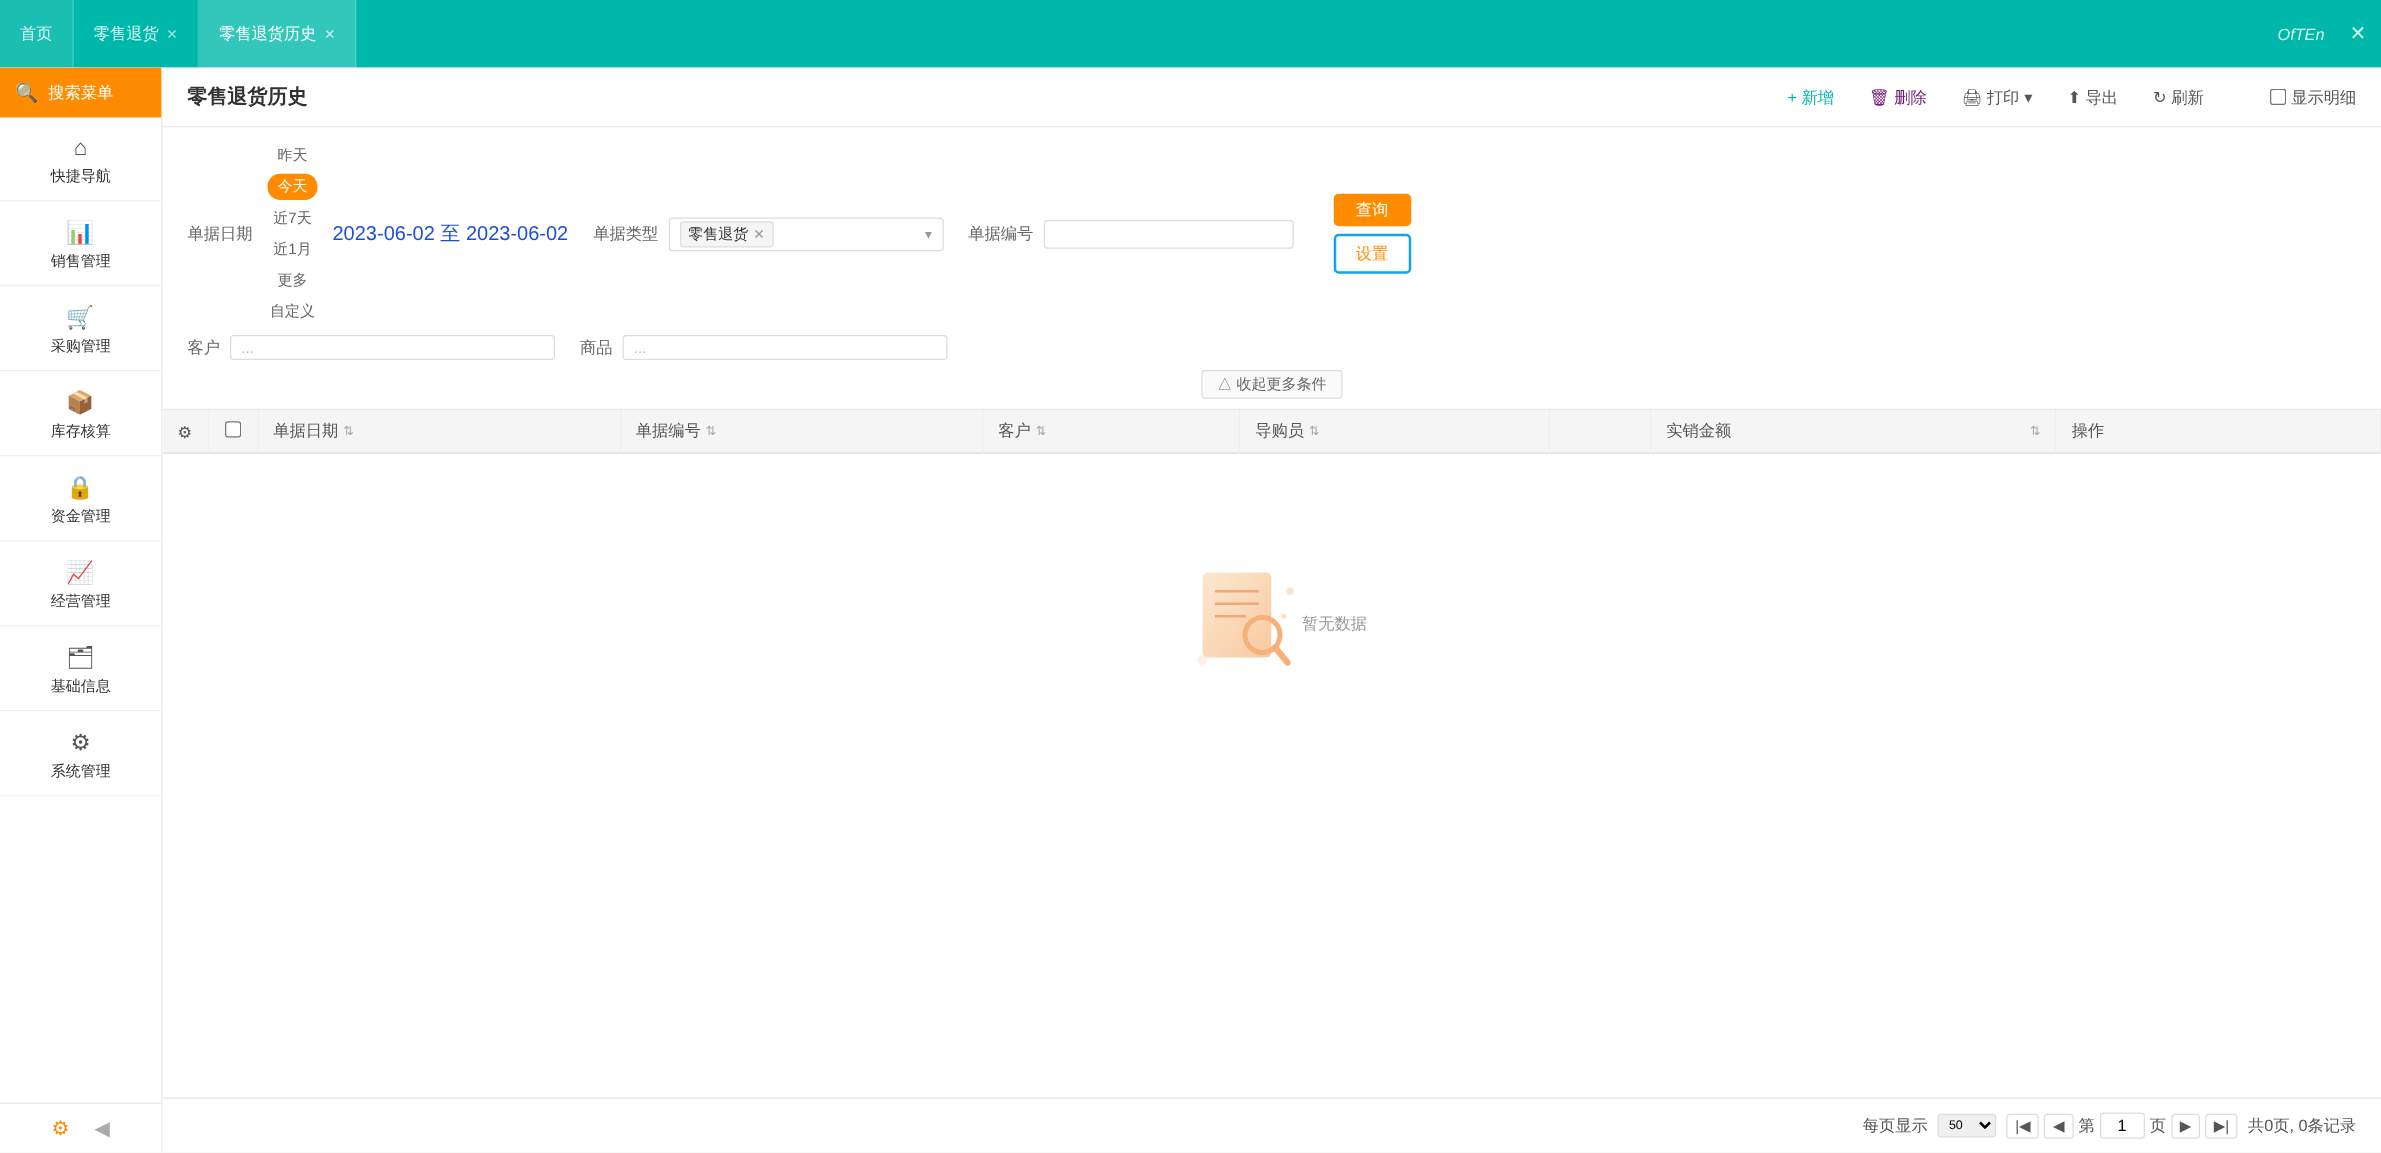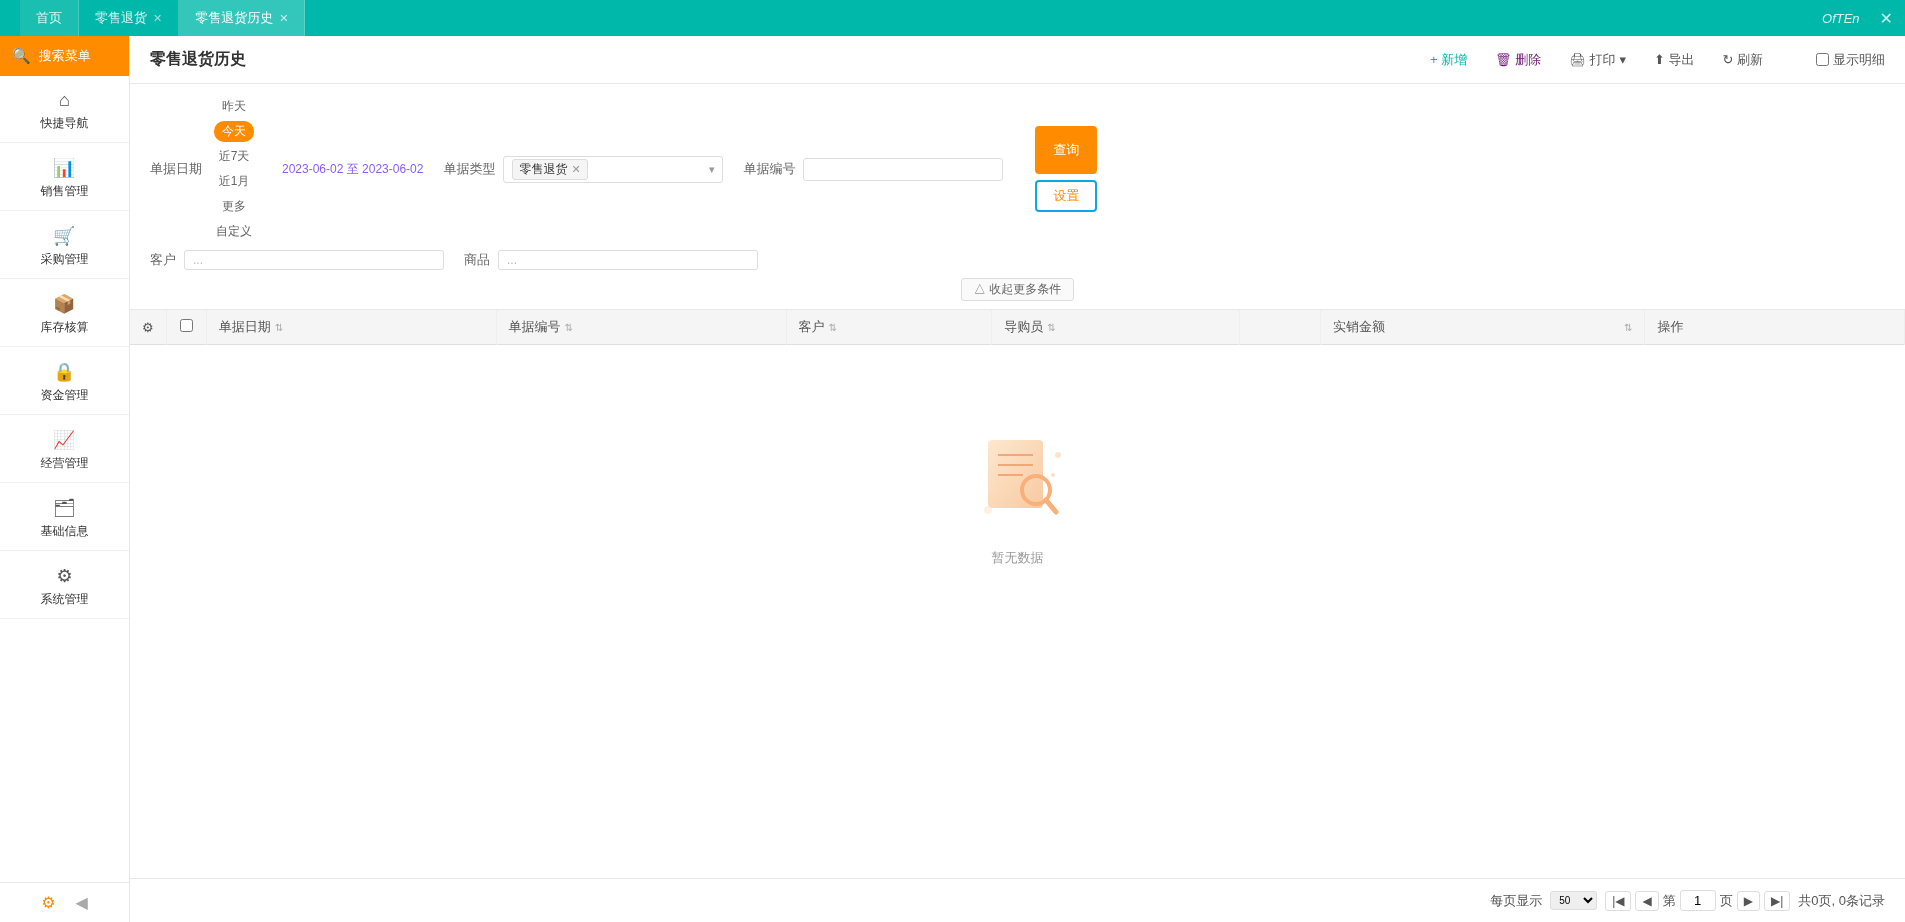--- a/index.html
+++ b/index.html
@@ -1,25 +1,24 @@
 <!DOCTYPE html>
 <html><head>
   <meta charset="utf-8">
   <style>
     * { box-sizing: border-box; margin: 0; padding: 0; font-family: 'Microsoft YaHei', SimHei, sans-serif; }
     body { width: 1905px; height: 922px; overflow: hidden; background: #f5f5f5; display: flex; flex-direction: column; }
 
     
     .top-bar {
-      height: 36px;
+      height: 54px;
       background: #00b8a9;
       display: flex;
       align-items: stretch;
       flex-shrink: 0;
-      padding-left: 20px;
     }
     .top-bar .tab {
       display: flex;
       align-items: center;
       padding: 0 16px;
       font-size: 13px;
       color: rgba(255,255,255,0.85);
       cursor: pointer;
       border-right: 1px solid rgba(255,255,255,0.2);
       gap: 6px;
@@ -199,23 +198,23 @@
       cursor: pointer;
       border-radius: 3px;
     }
     .date-btn.active {
       background: #ff8c00;
       color: #fff;
       border-radius: 10px;
       padding: 2px 8px;
     }
     .date-range {
-      font-size: 12px;
-      color: #8b5cf6;
-      margin-left: 16px;
+      font-size: 16px;
+      color: #1d4ed8;
+      margin-left: 0;
     }
     .filter-tag-input {
       display: flex;
       align-items: center;
       border: 1px solid #ddd;
       border-radius: 3px;
       padding: 2px 8px;
       min-width: 200px;
       background: #fff;
       gap: 4px;
@@ -287,25 +286,23 @@
       font-weight: normal;
       border-right: 1px solid #eee;
       white-space: nowrap;
     }
     thead th .sort-icon { font-size: 10px; color: #aaa; margin-left: 2px; }
     thead th.checkbox-col { width: 40px; text-align: center; }
     thead th.settings-col { width: 36px; text-align: center; }
     .th-inner { display: flex; align-items: center; gap: 2px; }
     .empty-area {
       display: flex;
-      flex-direction: column;
       align-items: center;
       justify-content: center;
       padding: 80px 0;
-      gap: 12px;
     }
     .empty-icon {
       width: 100px;
       height: 100px;
       margin-bottom: 12px;
     }
     .empty-text {
       font-size: 13px;
       color: #999;
     }
@@ -350,21 +347,21 @@
       width: 36px;
       text-align: center;
       padding: 2px 4px;
       font-size: 13px;
     }
     .query-btn {
       background: #ff8c00;
       color: #fff;
       border: none;
       border-radius: 4px;
-      padding: 15px 18px;
+      padding: 4px 18px;
       font-size: 13px;
       cursor: pointer;
       text-align: right;
     }
     .settings-btn {
       background: #fff;
       color: #ff8c00;
       border: 2px solid #0ea5e9;
       border-radius: 4px;
       padding: 5px 16px;

